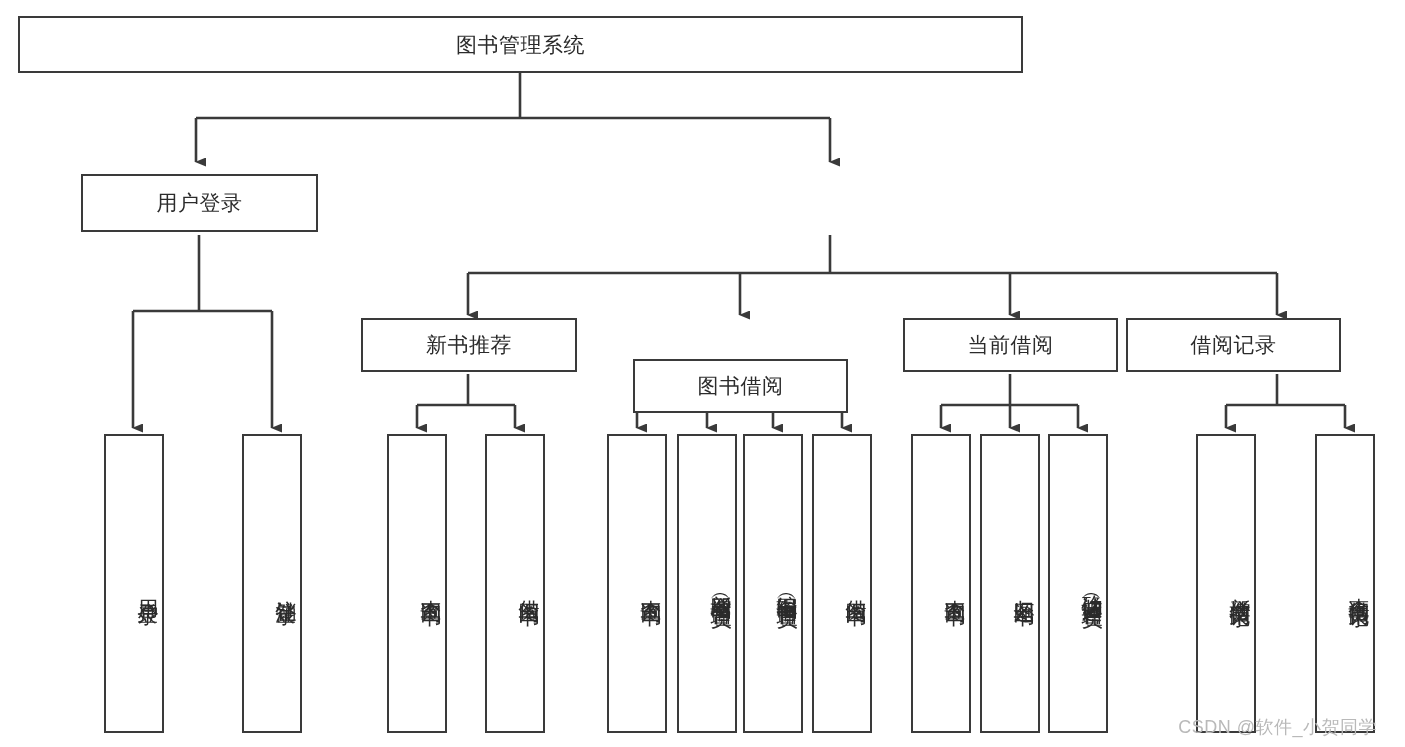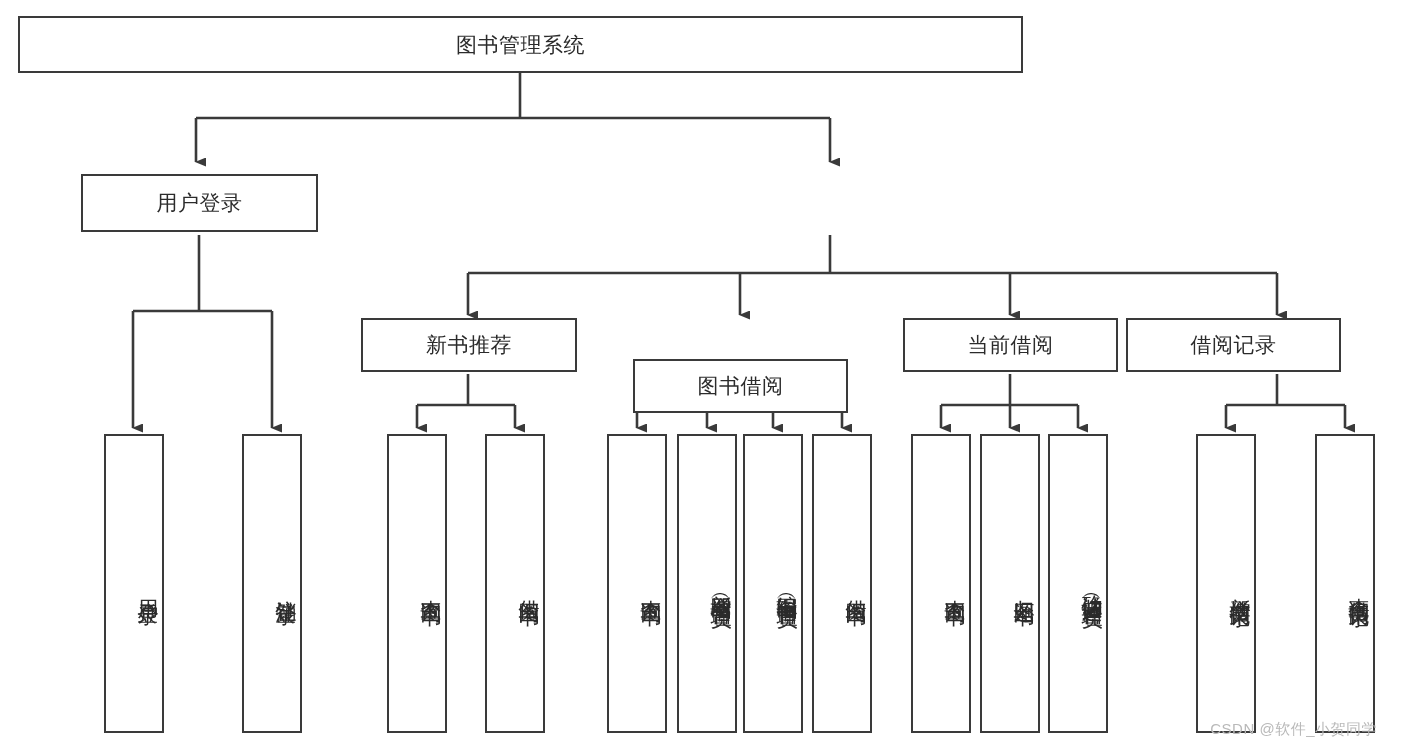--- a/index.html
+++ b/index.html
@@ -47,21 +47,21 @@
   .node.vert .vtext {
     writing-mode: vertical-rl;
     text-orientation: upright;
     white-space: nowrap;
     letter-spacing: 2px;
   }
   #watermark {
     position: absolute;
     right: 8px;
     bottom: 8px;
-    font-size: 15px;
+    font-size: 18px;
     color: #b9b9b9;
     letter-spacing: 0.5px;
     white-space: nowrap;
     user-select: none;
   }
 </style>
 </head>
 <body>
 
 <div id="canvas">

